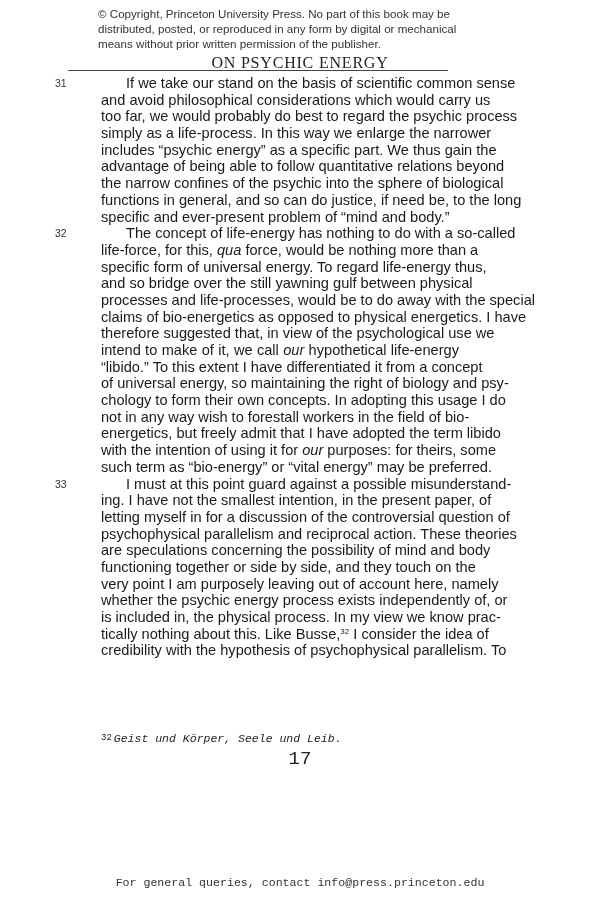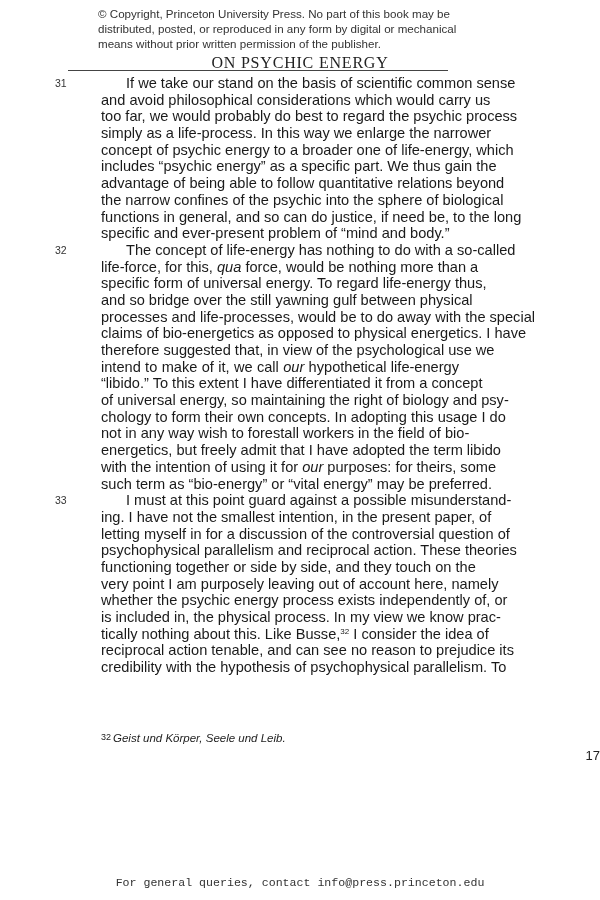--- a/index.html
+++ b/index.html
@@ -57,33 +57,33 @@
     .line.indent { padding-left: 25px; }
     .para-num {
       position: absolute;
       left: -46px;
       font-size: 10.5px;
       color: #333;
     }
     .footnote {
       position: absolute;
       left: 101px; top: 732px;
-      font-family: Liberation Sans, sans-serif;
+      font-family: Liberation Mono, monospace;
       font-size: 11.5px;
       font-style: italic;
       color: #222;
     }
     .footnote .fn-num { font-style: normal; font-size: 9px; vertical-align: 2px; margin-right: 2px; }
     .page-number {
       position: absolute;
       left: 0; width: 600px;
       top: 748px;
-      text-align: right;
-      font-family: Liberation Sans, sans-serif;
-      font-size: 13px;
+      text-align: center;
+      font-family: Liberation Mono, monospace;
+      font-size: 19px;
       color: #222;
     }
     .contact {
       position: absolute;
       left: 0; width: 600px;
       top: 876px;
       text-align: center;
       font-family: Liberation Mono, monospace;
       font-size: 11.6px;
       color: #333;
@@ -102,21 +102,20 @@
 <div class="running-head">ON PSYCHIC ENERGY</div>
 <div class="head-rule" style="left:68px;width:380px;"></div>
 
 <div class="body-text" id="body-text" style="left: 101px;">
     <div style="position: relative;">
       <span class="para-num">31</span>
       <span class="line indent">If we take our stand on the basis of scientific common sense</span>
       <span class="line">and avoid philosophical considerations which would carry us</span>
       <span class="line">too far, we would probably do best to regard the psychic process</span>
       <span class="line">simply as a life-process. In this way we enlarge the narrower</span>
-      <span class="line">concept of psychic energy to a broader one of life-energy, which</span>
       <span class="line">includes “psychic energy” as a specific part. We thus gain the</span>
       <span class="line">advantage of being able to follow quantitative relations beyond</span>
       <span class="line">the narrow confines of the psychic into the sphere of biological</span>
       <span class="line">functions in general, and so can do justice, if need be, to the long</span>
       <span class="line last">specific and ever-present problem of “mind and body.”</span>
     </div>
     <div style="position: relative;">
       <span class="para-num">32</span>
       <span class="line indent">The concept of life-energy has nothing to do with a so-called</span>
       <span class="line">life-force, for this, <i>qua</i> force, would be nothing more than a</span>
@@ -133,26 +132,26 @@
       <span class="line">energetics, but freely admit that I have adopted the term libido</span>
       <span class="line">with the intention of using it for <i>our</i> purposes: for theirs, some</span>
       <span class="line last">such term as “bio-energy” or “vital energy” may be preferred.</span>
     </div>
     <div style="position: relative;">
       <span class="para-num">33</span>
       <span class="line indent">I must at this point guard against a possible misunderstand-</span>
       <span class="line">ing. I have not the smallest intention, in the present paper, of</span>
       <span class="line">letting myself in for a discussion of the controversial question of</span>
       <span class="line">psychophysical parallelism and reciprocal action. These theories</span>
+      <span class="line">are speculations concerning the possibility of mind and body</span>
       <span class="line">functioning together or side by side, and they touch on the</span>
       <span class="line">very point I am purposely leaving out of account here, namely</span>
       <span class="line">whether the psychic energy process exists independently of, or</span>
       <span class="line">is included in, the physical process. In my view we know prac-</span>
       <span class="line">tically nothing about this. Like Busse,<sup class="fnref">32</sup> I consider the idea of</span>
-      <span class="line">reciprocal action tenable, and can see no reason to prejudice its</span>
       <span class="line">credibility with the hypothesis of psychophysical parallelism. To</span>
     </div>
   </div>
 
 <div class="footnote">
   <span class="fn-num">32</span><span>Geist und Körper, Seele und Leib.</span>
 </div>
 
 <div class="page-number">17</div>
 

